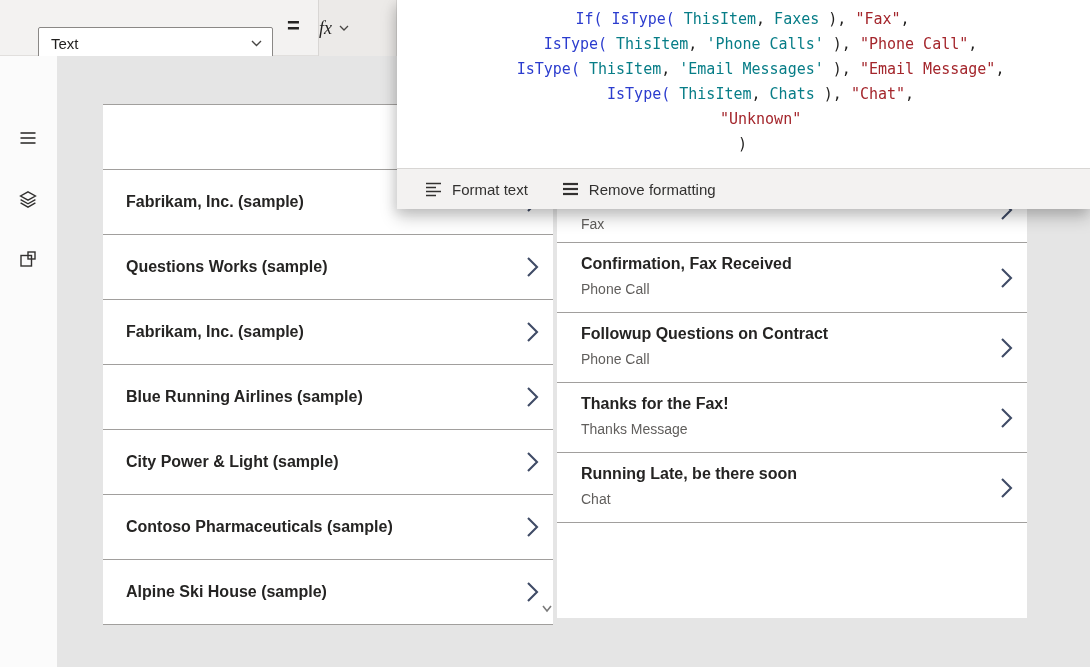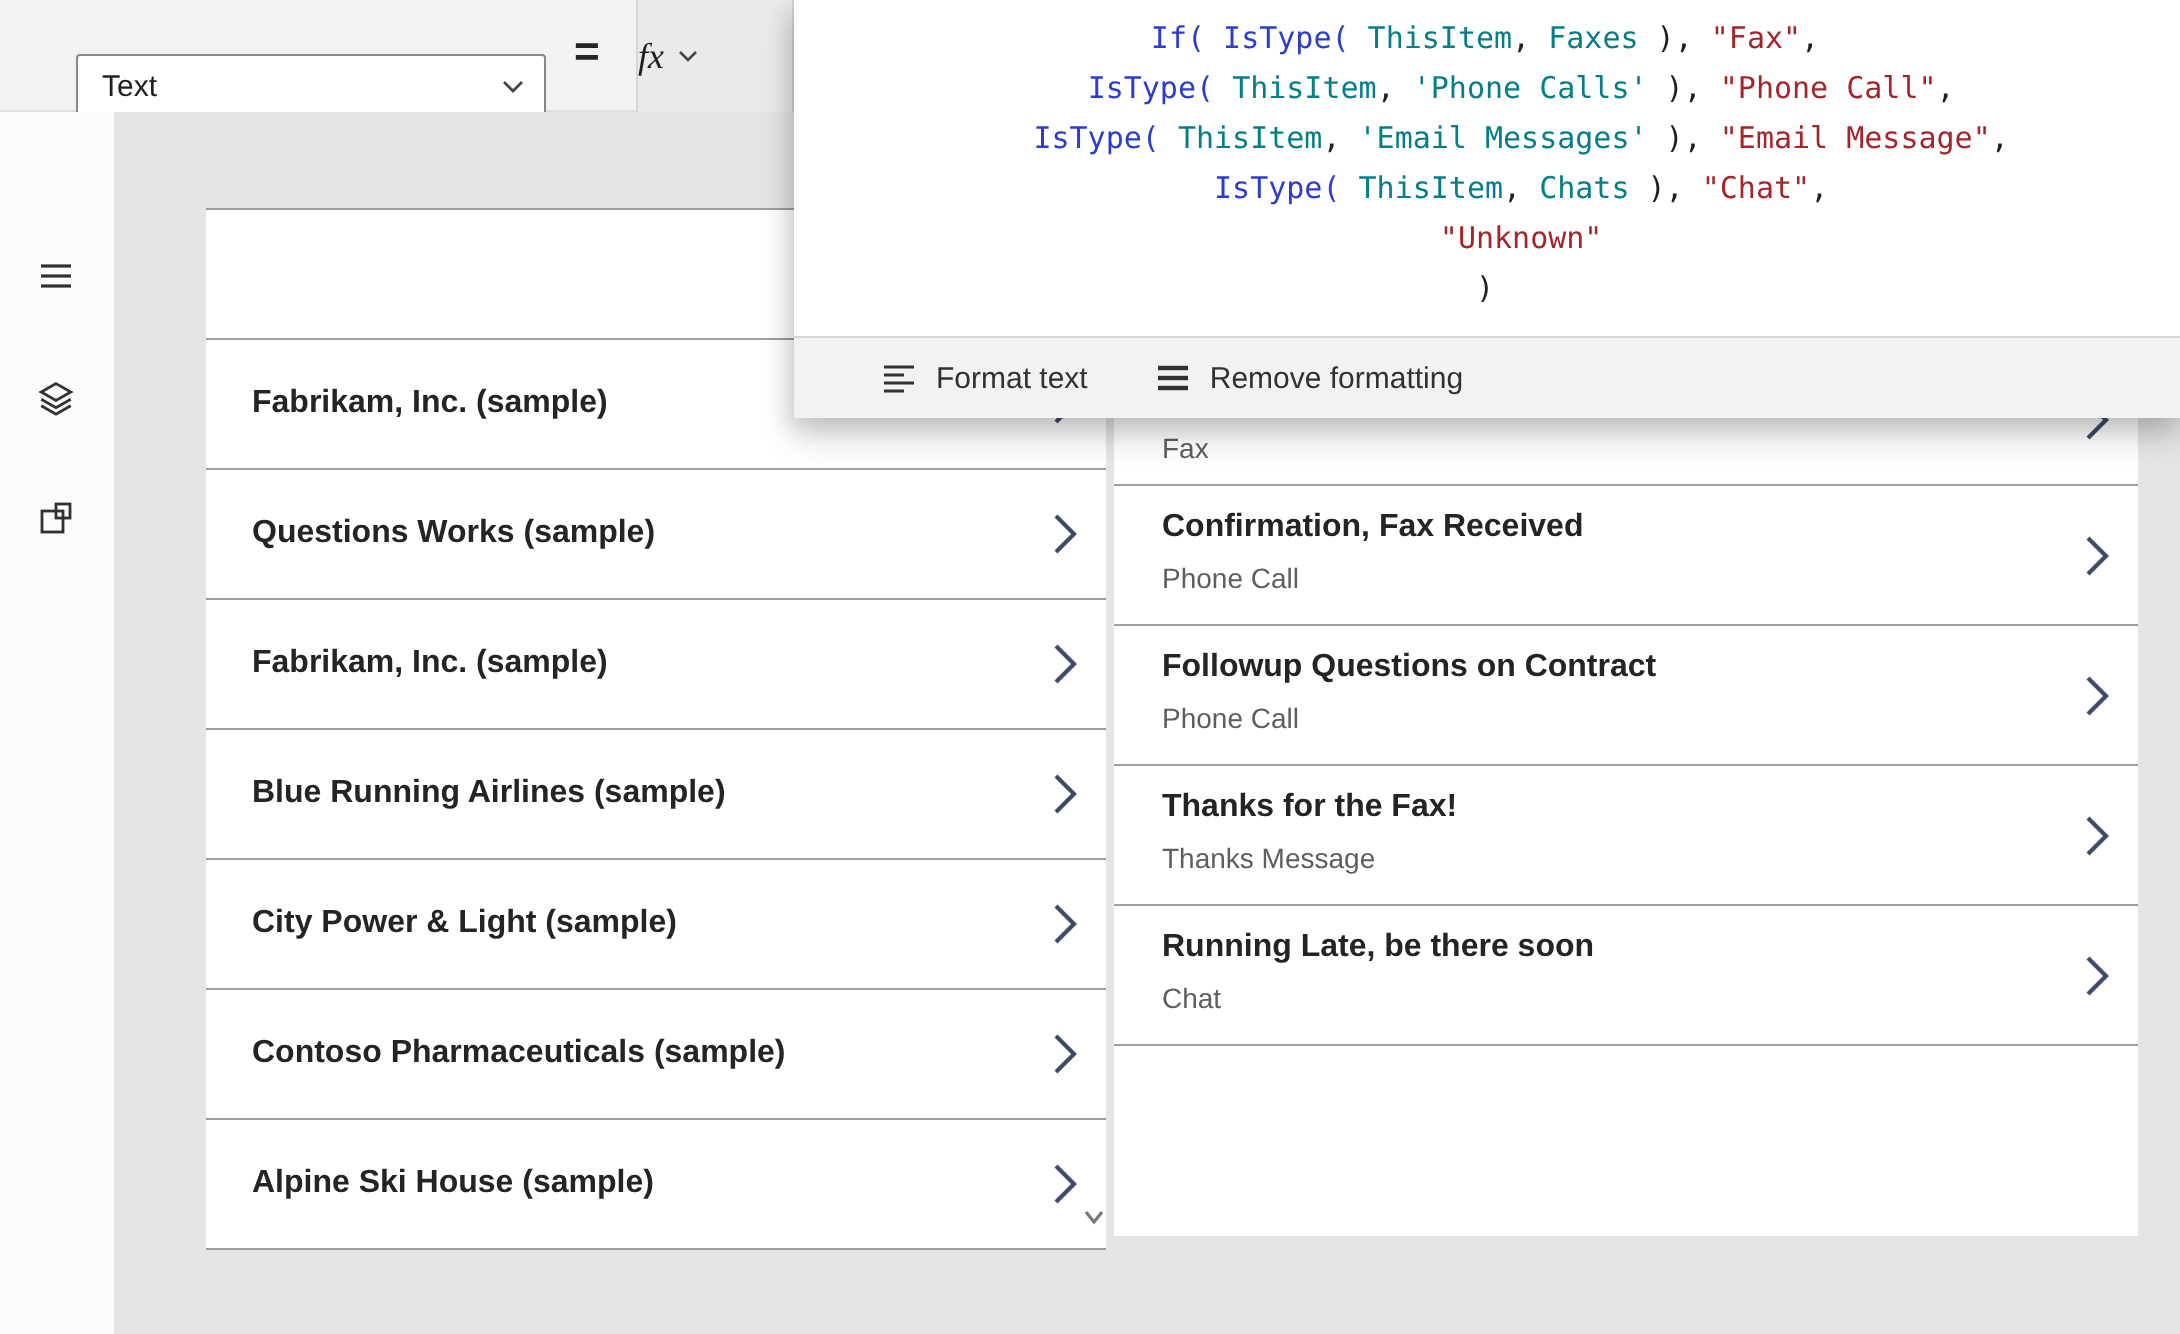--- a/index.html
+++ b/index.html
@@ -30,35 +30,35 @@
 
   
   .gal-left{position:absolute;left:103px;top:104px;width:450px;height:521px;
             background:#fff;border-top:1px solid #a19f9d;box-sizing:border-box;z-index:2;}
   .gal-left .g-item{height:65px;box-sizing:border-box;border-bottom:1px solid #a19f9d;
             display:flex;align-items:center;padding:0 44px 0 23px;position:relative;cursor:pointer;}
   .g-title{font-size:16px;font-weight:600;color:#252423;line-height:20px;display:block;min-height:20px;}
   .g-sub{font-size:14px;color:#605e5c;margin-top:7px;display:block;}
   .chev{position:absolute;right:14px;top:50%;transform:translateY(-50%);
         width:13px;height:22px;color:var(--chev);}
-  .gal-right{position:absolute;left:557px;top:178px;width:512px;height:440px;background:#fff;z-index:2;}
+  .gal-right{position:absolute;left:557px;top:178px;width:470px;height:440px;background:#fff;z-index:2;}
   .gal-right .g-item{height:70px;box-sizing:border-box;border-bottom:1px solid #a19f9d;
             padding:11px 48px 0 24px;position:relative;cursor:pointer;}
   .gal-right .g-item:first-child{height:65px;}
   .scroll-arrow{position:absolute;left:541px;top:604px;width:12px;height:14px;color:#7a7a7a;
                 z-index:3;cursor:pointer;}
 
   
   .overlay{position:absolute;left:397px;top:0;width:693px;background:#fff;z-index:20;
            box-shadow:0 8px 16px rgba(0,0,0,.22),-3px 4px 10px rgba(0,0,0,.08);}
   .code{padding:7px 10px 11px 8px;font-family:"DejaVu Sans Mono","Liberation Mono",monospace;
         font-size:15px;line-height:25px;cursor:text;}
   .code-line{white-space:pre;text-align:center;}
   .fx-toolbar{height:41px;background:#f3f2f1;border-top:1px solid #d8d6d4;
-              display:flex;align-items:center;padding-left:44px;gap:34px;box-sizing:border-box;}
+              display:flex;align-items:center;padding-left:28px;gap:34px;box-sizing:border-box;}
   .tb-btn{display:flex;align-items:center;gap:10px;background:none;border:none;
           font-size:15px;color:#323130;font-family:inherit;cursor:pointer;padding:0;}
   svg{display:block;}
 </style>
 </head>
 <body>
 
 <div id="screen" style="--chev: #3f4b66;">
 
   <div class="topbar">

